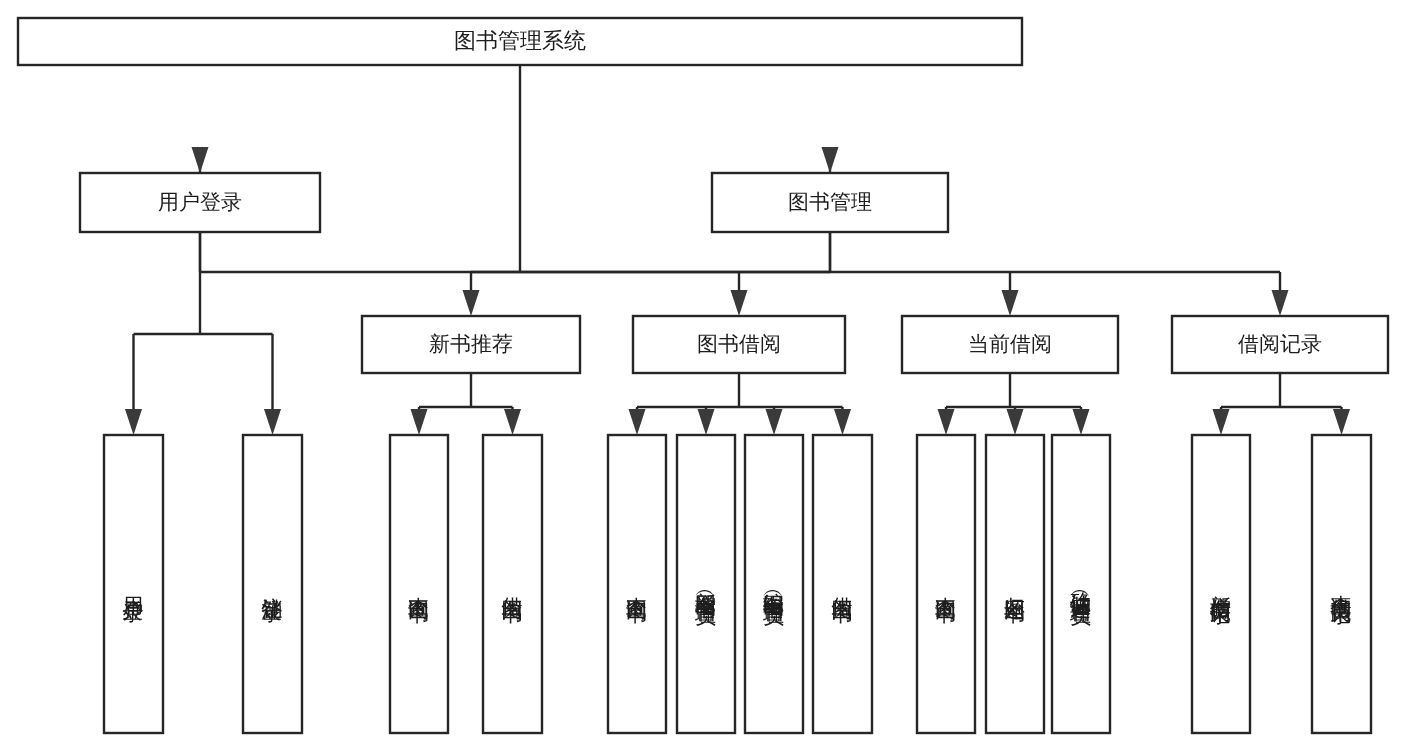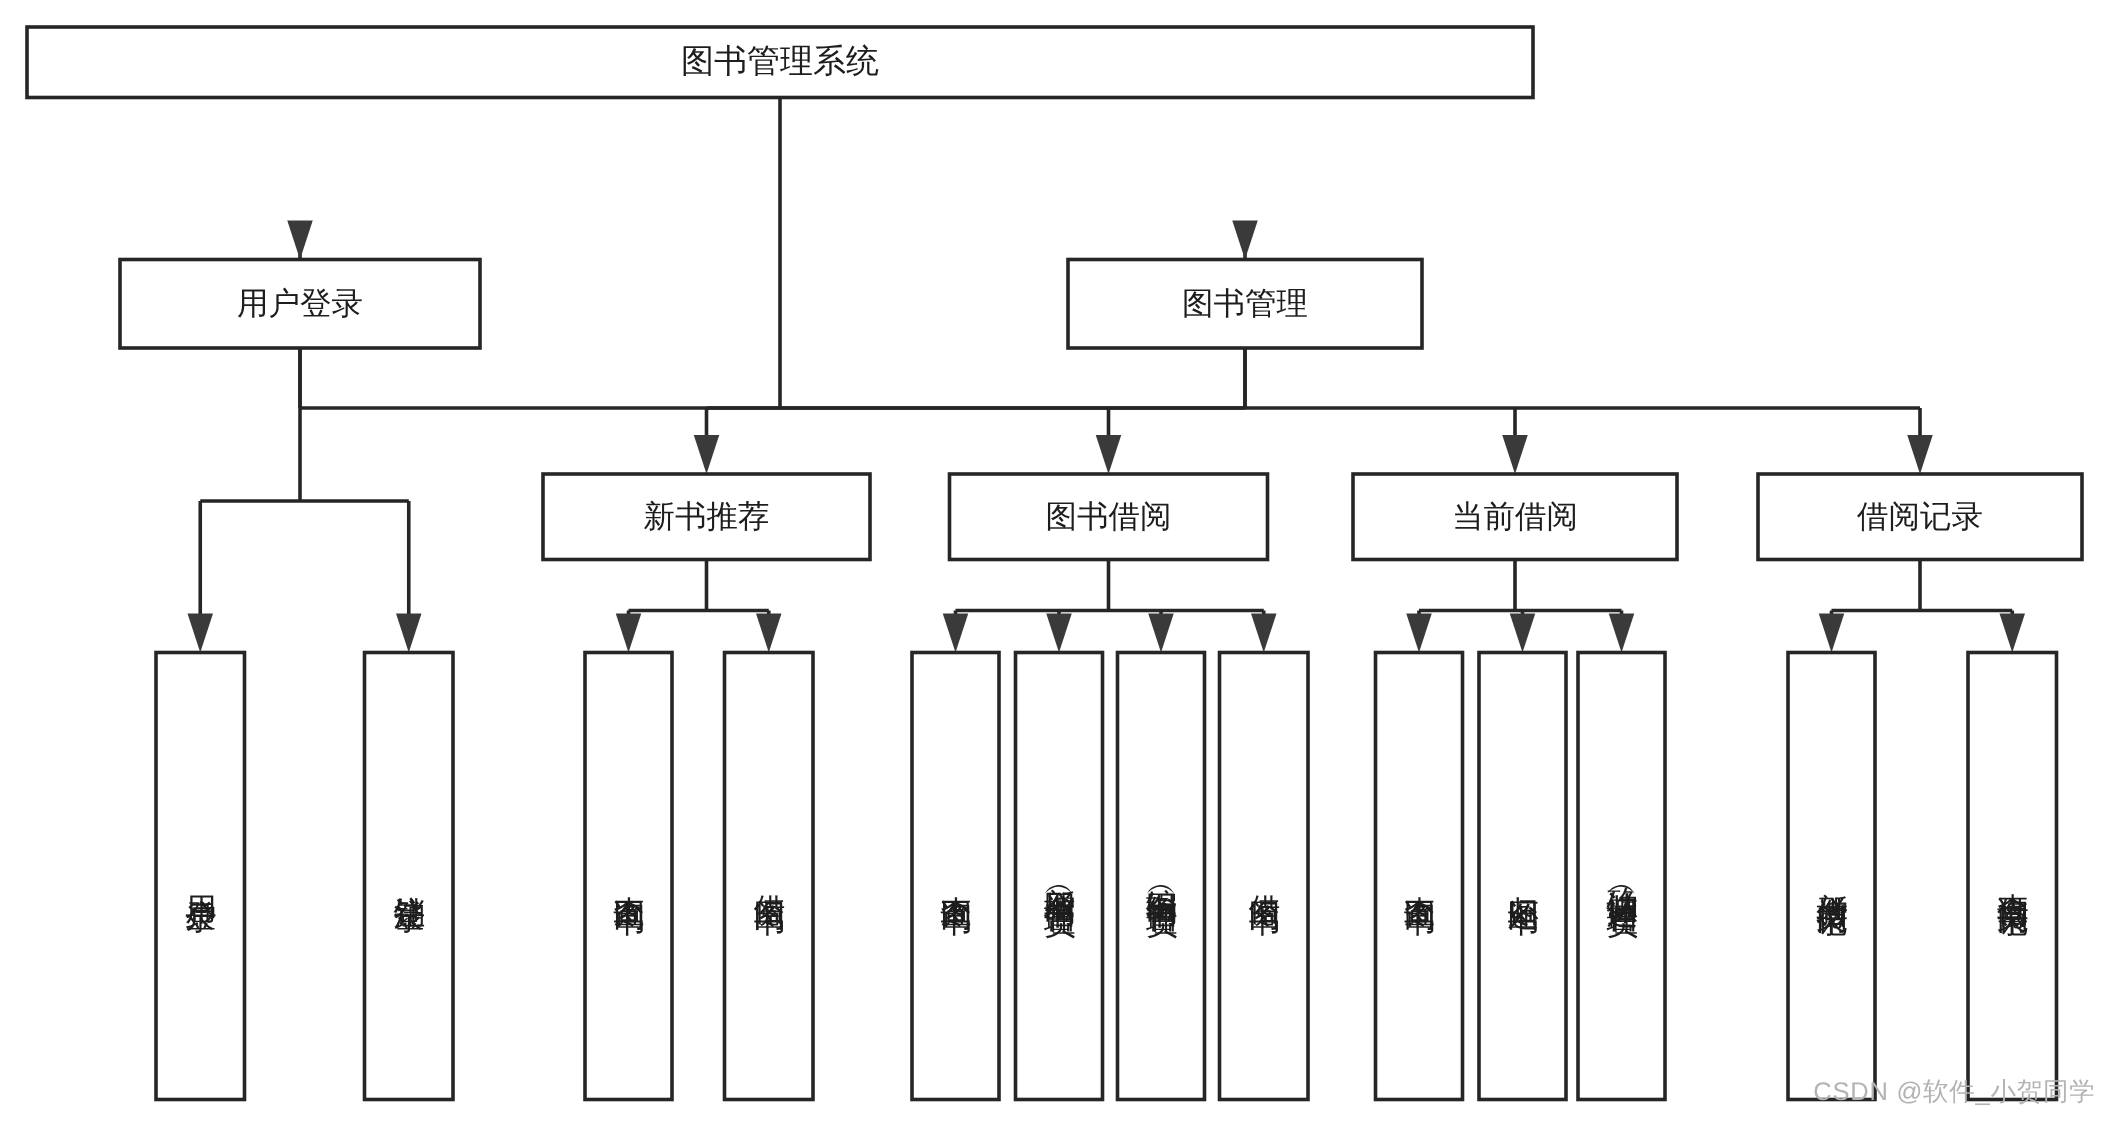--- a/index.html
+++ b/index.html
@@ -244,14 +244,13 @@
       <div class="vert-label-wrap" style="left: 1052px; top: 435px; width: 58px; height: 298px;">
         <span class="vert-label">确认归还（管理员）</span>
       </div>
       <div class="vert-label-wrap" style="left: 1192px; top: 435px; width: 58px; height: 298px;">
         <span class="vert-label">新增借阅记录</span>
       </div>
       <div class="vert-label-wrap" style="left: 1312px; top: 435px; width: 59px; height: 298px;">
         <span class="vert-label">查询借阅记录</span>
       </div>
     </div>
-  <div id="watermark">CSDN @软件_小贺同学</div>
 </div>
 
 </body></html>

